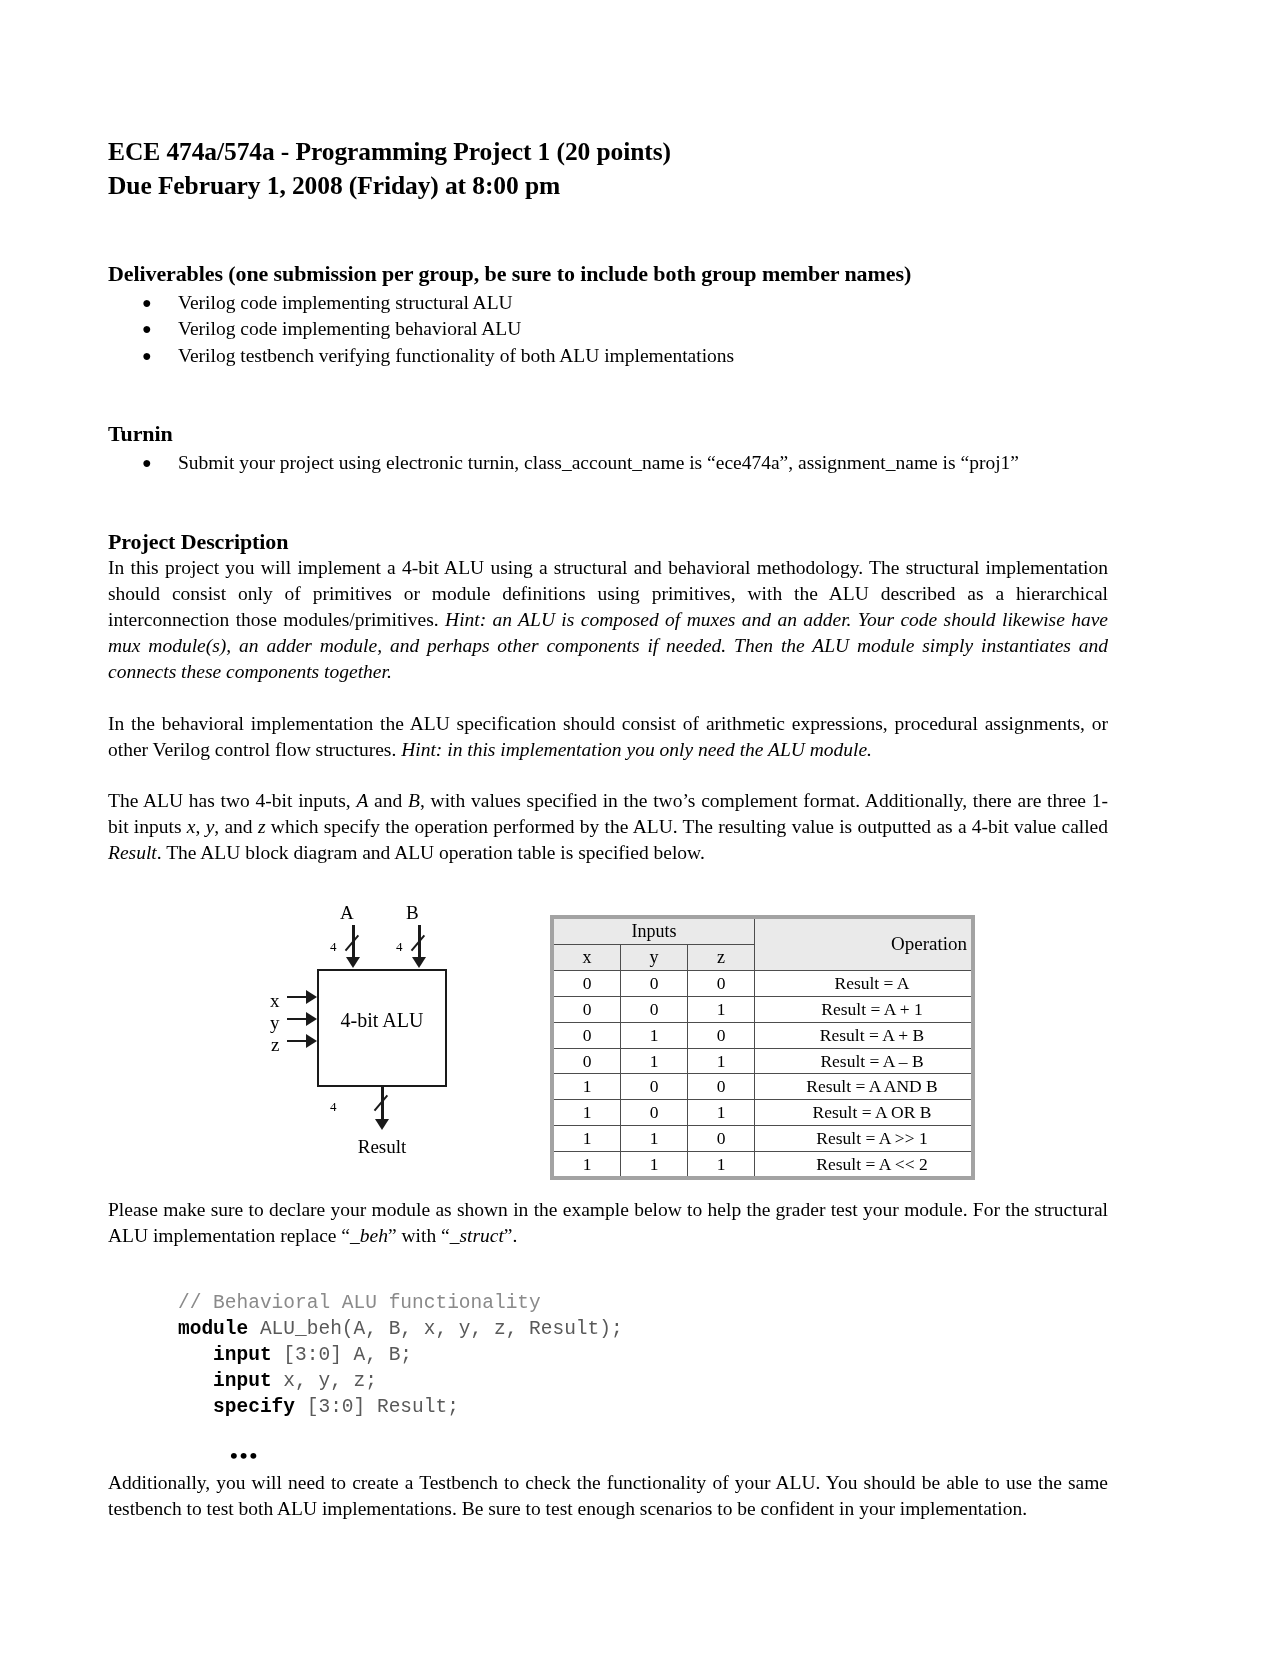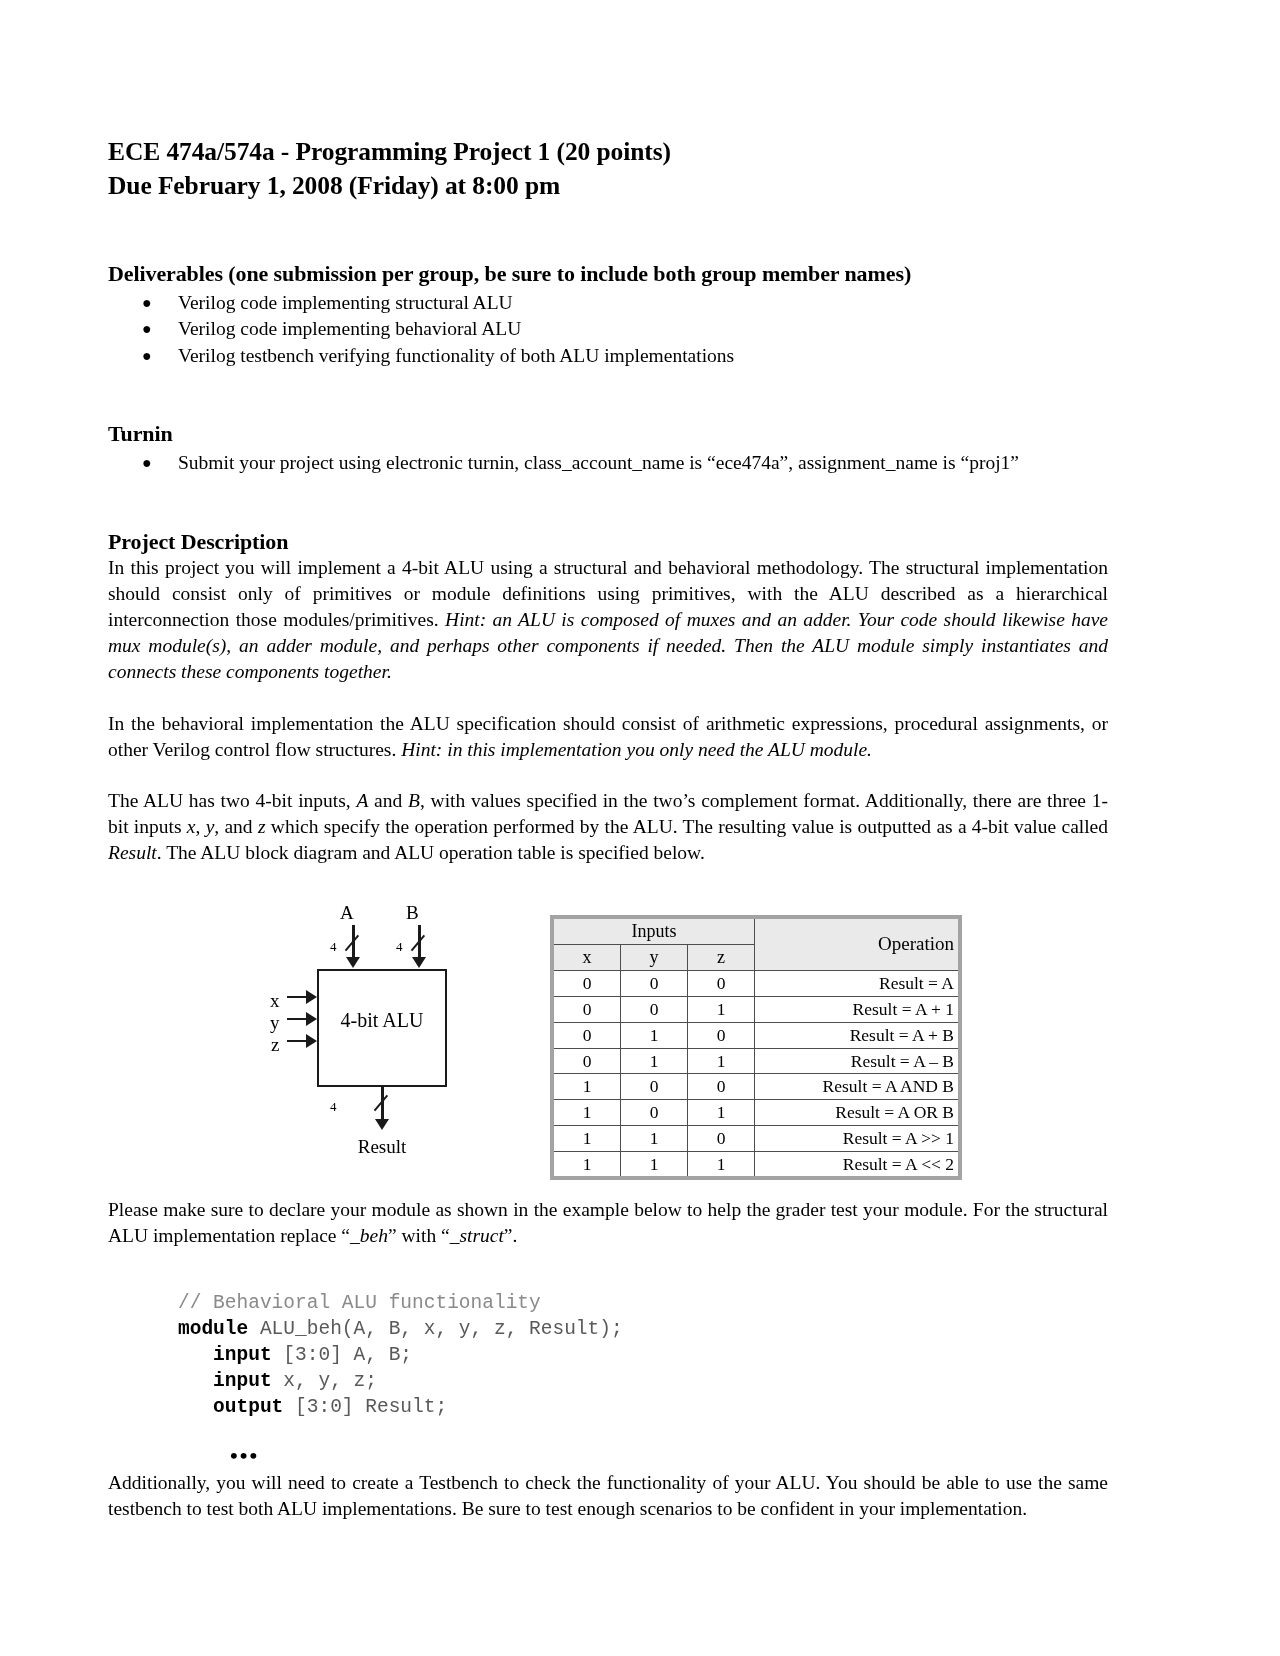--- a/index.html
+++ b/index.html
@@ -208,22 +208,22 @@
   }
   table.op-table thead th.op-head {
     font-size: 19px;
     text-align: right;
   }
   table.op-table tbody td.bit {
     text-align: center;
     width: 58px;
   }
   table.op-table tbody td.op {
-    text-align: right;
-    padding-left: 9px;
+    text-align: center;
+    padding-left: 22px;
     width: 190px;
     white-space: nowrap;
   }
   table.op-table { border: 4px solid #a3a3a3; }
 
   
   .code-block {
     font-family: "Liberation Mono", monospace;
     font-size: 19.5px;
     line-height: 1.33;
@@ -395,19 +395,19 @@
         </table>
       </div>
     </div>
 
     <p class="body-text para-after-table"><span>Please make sure to declare your module as shown in the example below to help the grader test your module. For the structural ALU implementation replace “</span><span class="it">_beh</span><span>” with “</span><span class="it">_struct</span><span>”.</span></p>
 
     <div class="code-block"><span class="code-comment">// Behavioral ALU functionality</span>
 <span class="code-kw">module</span><span class="code-plain"> ALU_beh(A, B, x, y, z, Result);</span>
    <span class="code-kw">input</span><span class="code-plain"> [3:0] A, B;</span>
    <span class="code-kw">input</span><span class="code-plain"> x, y, z;</span>
-   <span class="code-kw">output</span><span class="code-plain"> [3:0] Result;</span>
+   <span class="code-kw">specify</span><span class="code-plain"> [3:0] Result;</span>
 <span class="code-ellipsis">•••</span></div>
 
     <p class="body-text para-final">Additionally, you will need to create a Testbench to check the functionality of your ALU. You should be able to use the same testbench to test both ALU implementations. Be sure to test enough scenarios to be confident in your implementation.</p>
 
   </div>
 </div>
 
 </body></html>

